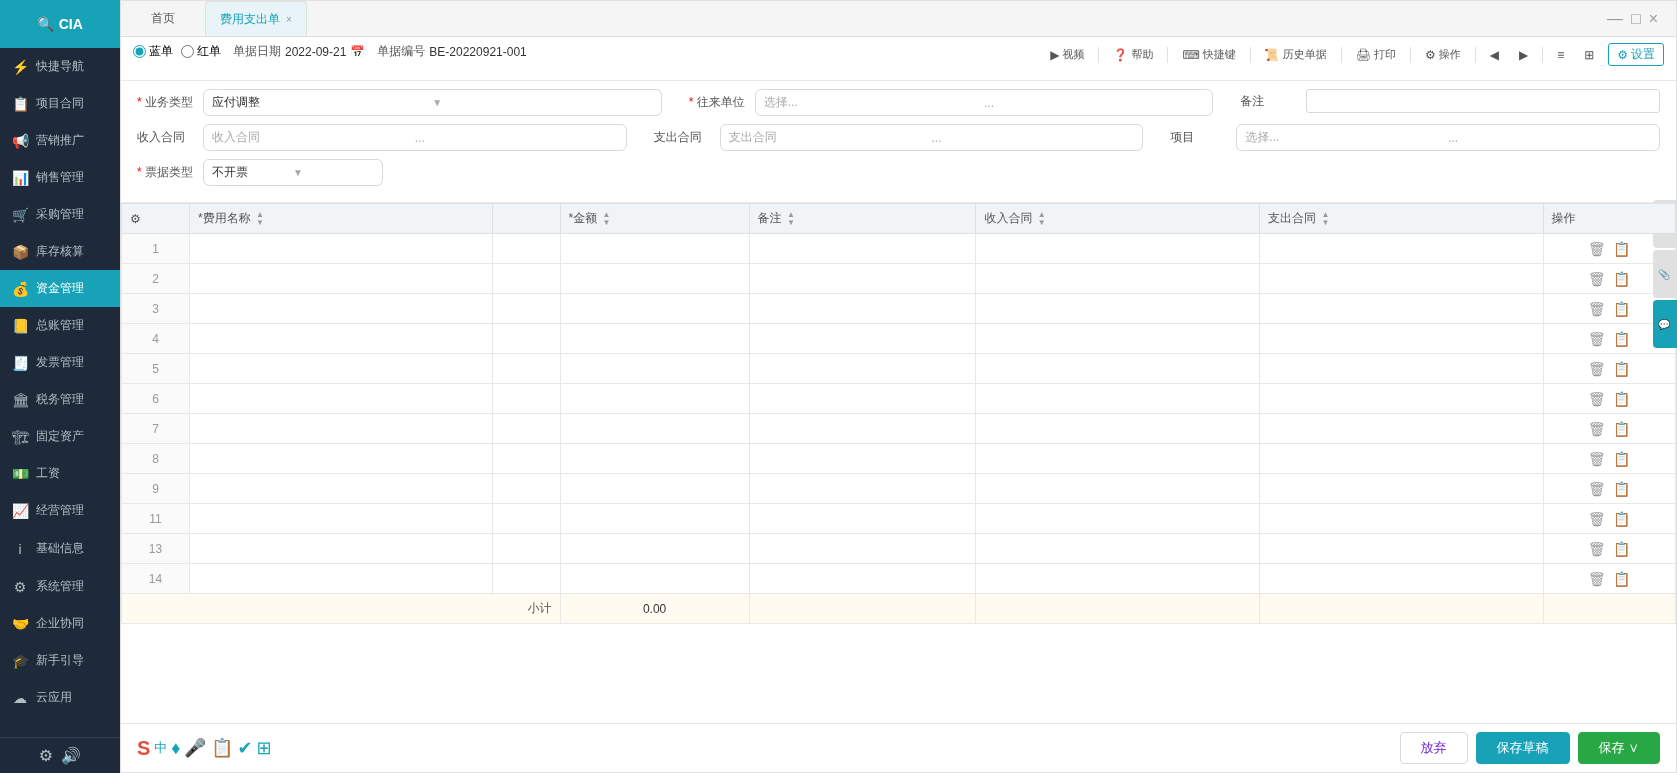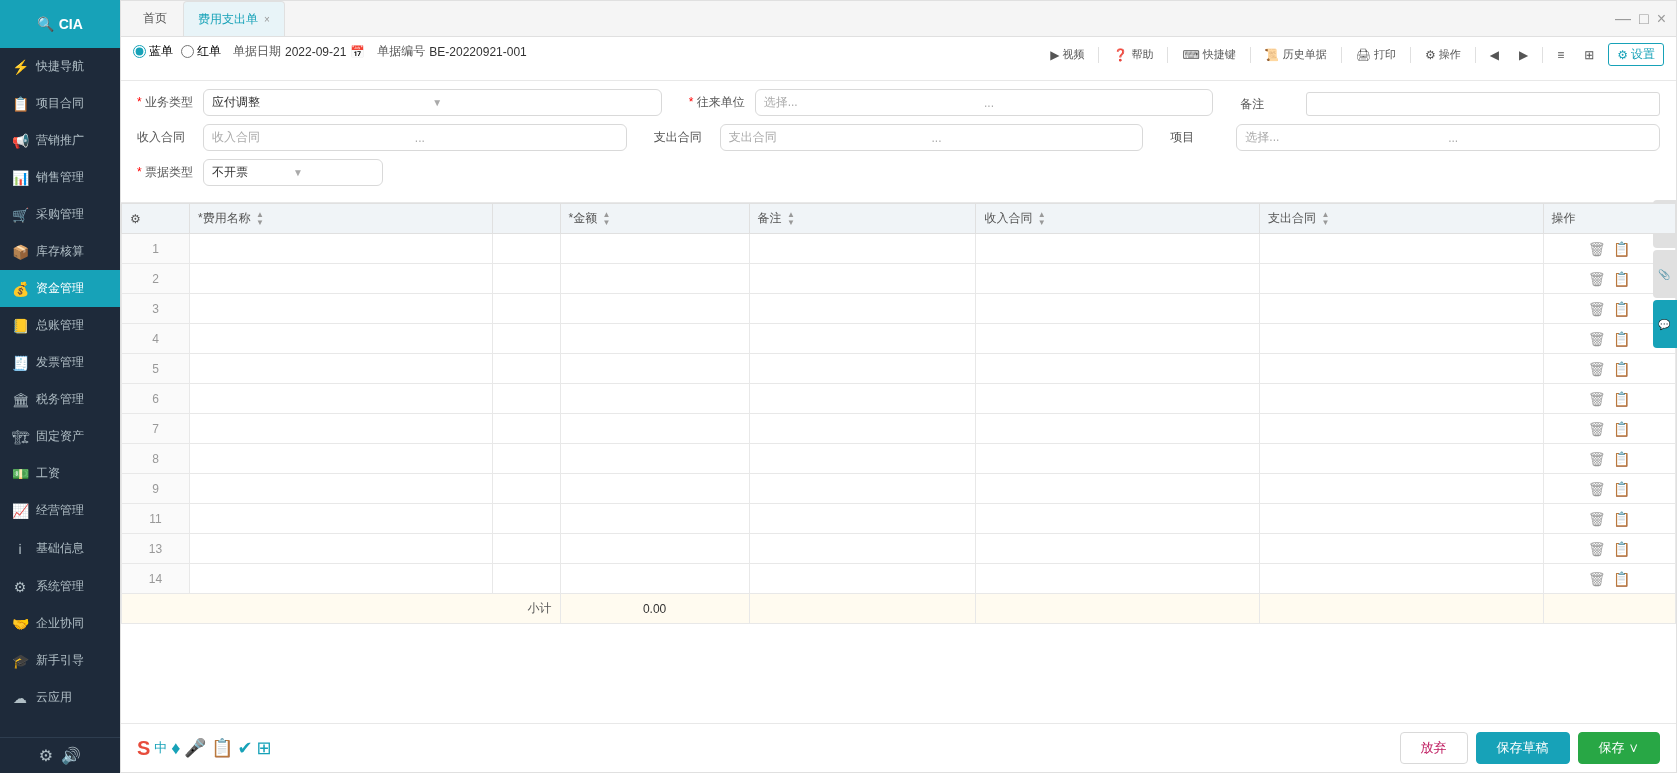--- a/index.html
+++ b/index.html
@@ -66,23 +66,23 @@
       margin: 0;
       border: 1px solid #e0e0e0;
     }
 
     
     .tab-bar {
       display: flex;
       align-items: center;
       background: #f5f5f5;
       border-bottom: 1px solid #e0e0e0;
-      padding: 0 8px;
+      padding: 0 16px;
       height: 36px;
-      gap: 2px;
+      gap: 16px;
     }
     .tab {
       display: flex;
       align-items: center;
       padding: 6px 14px;
       cursor: pointer;
       font-size: 12px;
       border-radius: 4px 4px 0 0;
       color: #555;
       gap: 6px;
@@ -141,21 +141,21 @@
     }
 
     
     .form-area {
       padding: 8px 16px;
       background: #fff;
       border-bottom: 1px solid #e8e8e8;
     }
     .form-row {
       display: flex;
-      align-items: flex-end;
+      align-items: flex-start;
       gap: 27px;
       margin-bottom: 8px;
       flex-wrap: wrap;
     }
     .form-field {
       display: flex;
       align-items: center;
       gap: 6px;
       flex: 1;
       min-width: 200px;
@@ -273,21 +273,21 @@
       gap: 4px;
     }
     .brand-icons span { font-size: 18px; color: #17a2b8; cursor: pointer; }
     .btn {
       padding: 6px 20px;
       border-radius: 4px;
       font-size: 13px;
       cursor: pointer;
       border: 1px solid #d9d9d9;
     }
-    .btn-default { background: #fff; color: #be185d; }
+    .btn-default { background: #fff; color: #6d28d9; }
     .btn-primary { background: #17a2b8; color: #fff; border-color: #17a2b8; }
     .btn-success { background: #28a745; color: #fff; border-color: #28a745; }
 
     
     .side-float {
       position: fixed;
       right: 0;
       top: 200px;
       display: flex;
       flex-direction: column;

